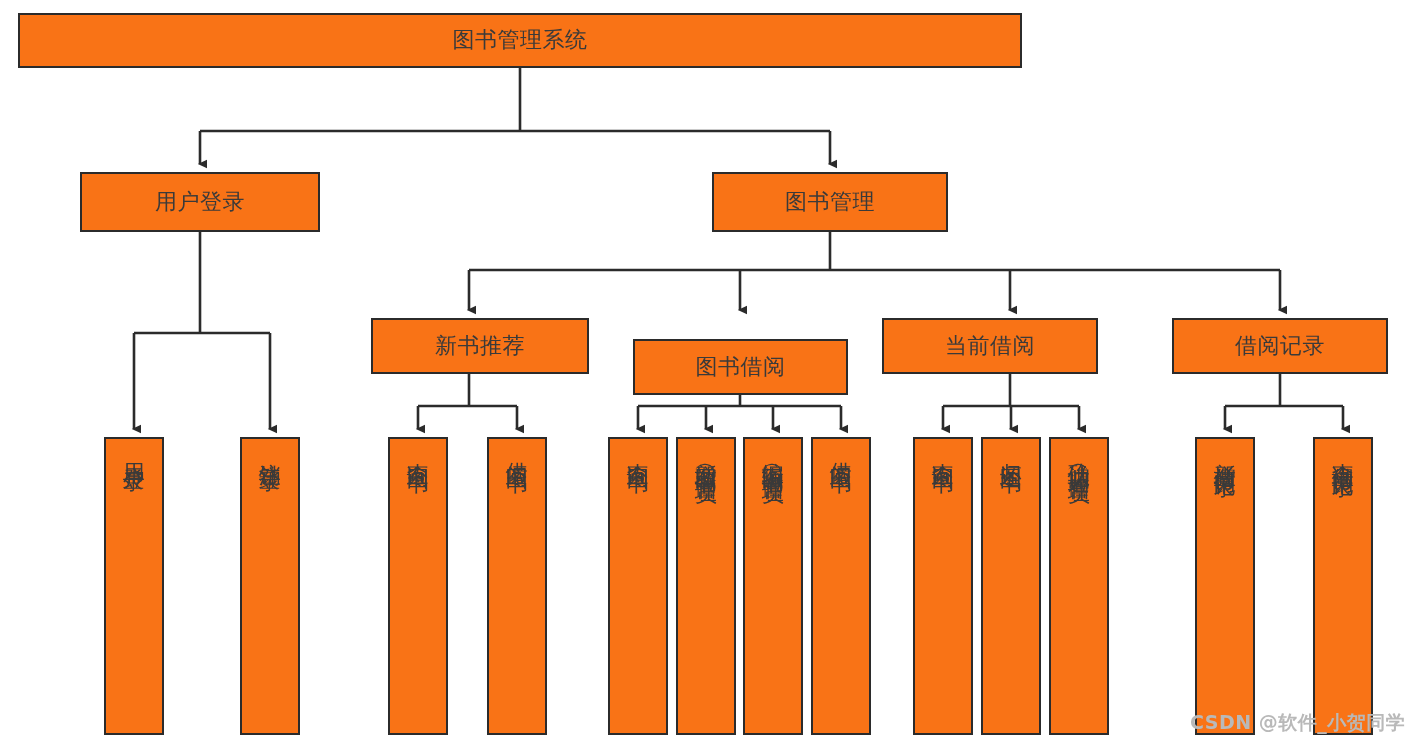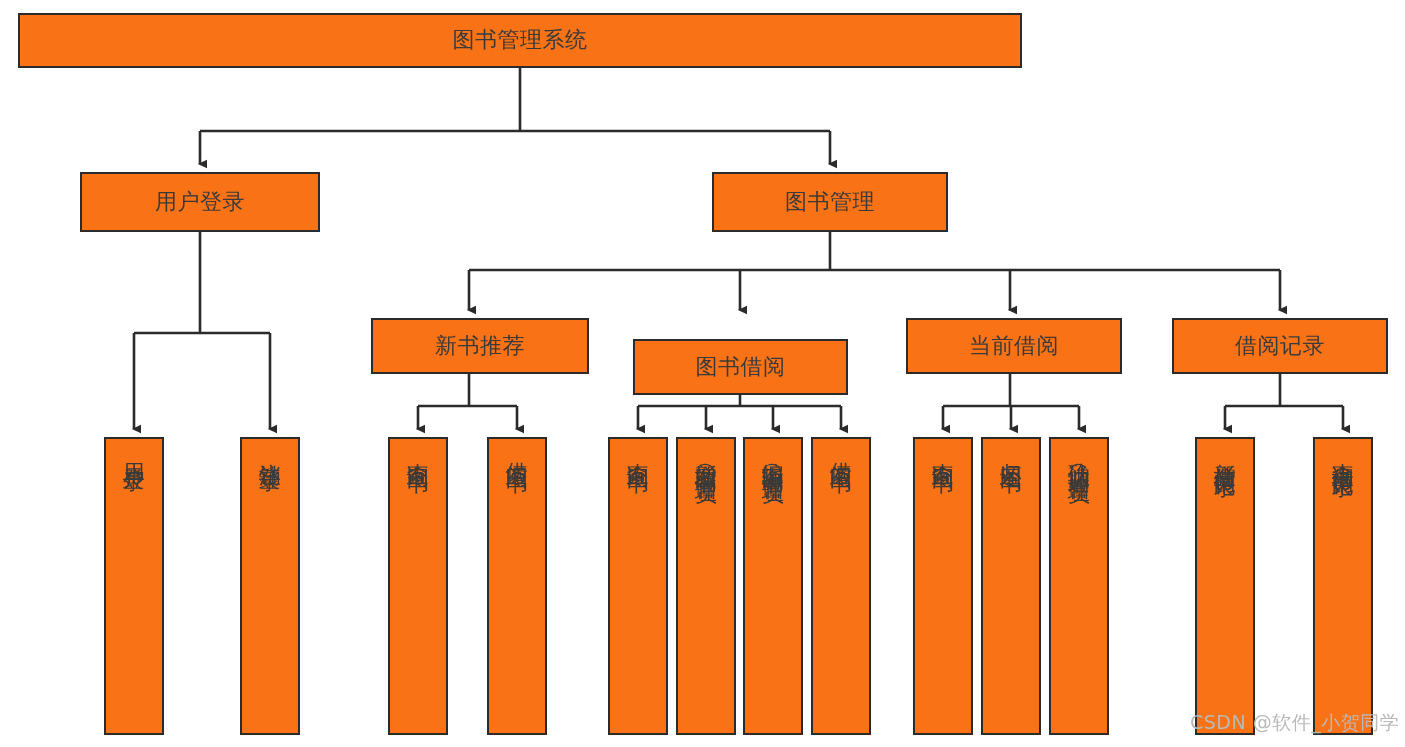--- a/index.html
+++ b/index.html
@@ -120,21 +120,21 @@
       </div>
       <div class="node horiz" style="left: 712px; top: 172px; width: 236px; height: 60px; text-align: right;">
         <span class="node-label">图书管理</span>
       </div>
       <div class="node horiz" style="left: 360px; top: 318px; width: 218px; height: 56px; margin-left: 11px;">
         <span class="node-label">新书推荐</span>
       </div>
       <div class="node horiz" style="left: 633px; top: 318px; width: 215px; height: 56px; margin-top: 21px;">
         <span class="node-label">图书借阅</span>
       </div>
-      <div class="node horiz" style="left: 906px; top: 318px; width: 216px; height: 56px;">
+      <div class="node horiz" style="left: 882px; top: 318px; width: 216px; height: 56px;">
         <span class="node-label">当前借阅</span>
       </div>
       <div class="node horiz" style="left: 1172px; top: 318px; width: 216px; height: 56px;">
         <span class="node-label">借阅记录</span>
       </div>
       <div class="node vert" style="left: 104px; top: 437px; width: 60px; height: 298px;">
         <span class="node-label">用户登录</span>
       </div>
       <div class="node vert" style="left: 240px; top: 437px; width: 60px; height: 298px;">
         <span class="node-label">注销登录</span>
@@ -167,14 +167,14 @@
         <span class="node-label">确认归还（管理员）</span>
       </div>
       <div class="node vert" style="left: 1195px; top: 437px; width: 60px; height: 298px;">
         <span class="node-label">新增借阅记录</span>
       </div>
       <div class="node vert" style="left: 1313px; top: 437px; width: 60px; height: 298px;">
         <span class="node-label">查询借阅记录</span>
       </div>
     </div>
 
-  <div class="watermark" style="left:1190px; top:710px;">CSDN @软件_小贺同学</div>
+  <div class="watermark" style="left:1190px; top:710px;font-weight:bold;">CSDN @软件_小贺同学</div>
 </div>
 
 </body></html>

